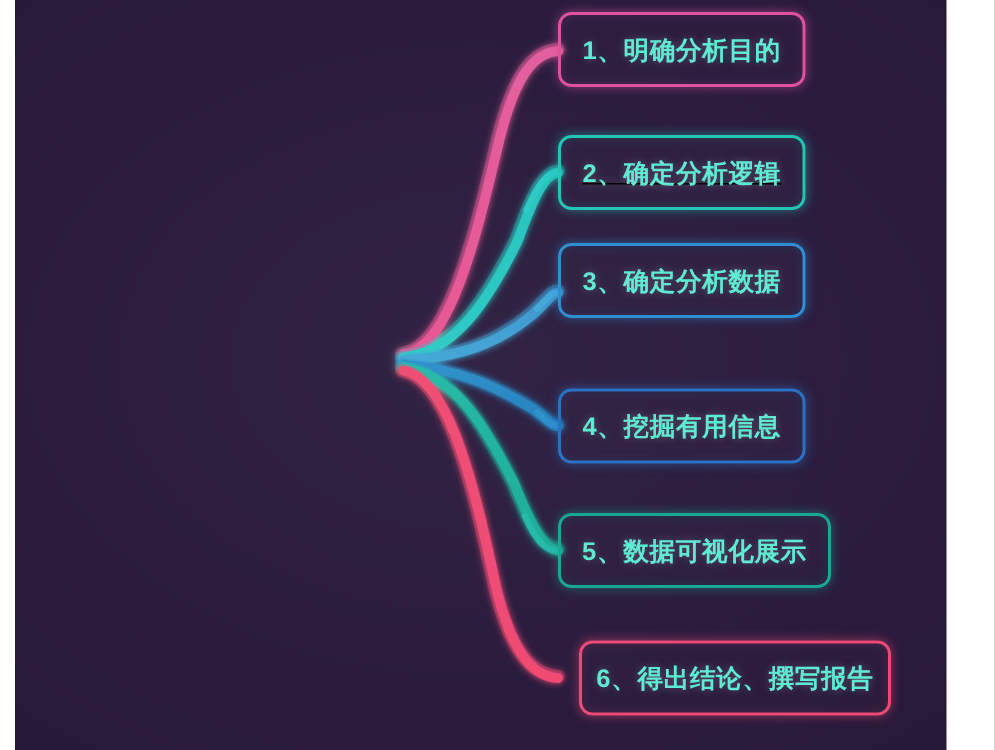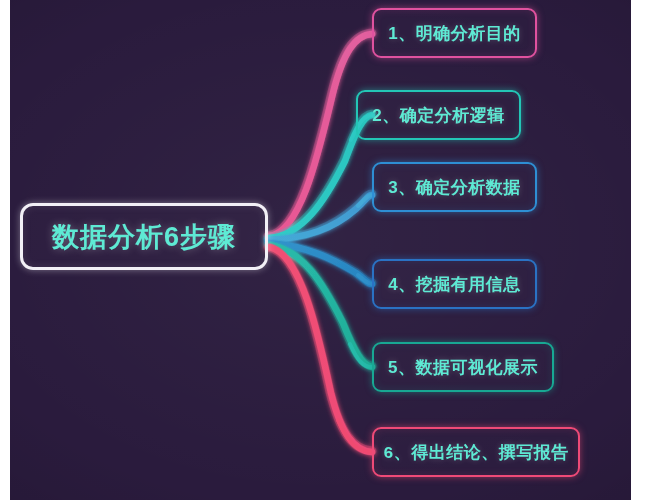--- a/index.html
+++ b/index.html
@@ -178,48 +178,45 @@
 
         <g>
           <path d="M 258 247 C 290 252 307 332 320 392 C 330 432 343 450 362 451" stroke="url(#g6)" stroke-width="9" opacity="0.35"></path>
           <path d="M 259 247 C 291 253 308 333 321 393 C 331 433 344 451 362 452" stroke="url(#g6)" stroke-width="6.5"></path>
           <path d="M 328 420 C 338 443 348 452 362 452" stroke="#f0496f" stroke-width="4"></path>
         </g>
 
       </g>
     </svg>
 
-    <div class="node" id="root-node">
-      <span class="node-label">数据分析6步骤</span>
-    </div>
 
     <div class="node branch" id="branch-1" style="left:362px; top:8px; width:165px; border-color:#e0529f;
                 box-shadow:0 0 7px rgba(224,82,159,0.55), inset 0 0 8px rgba(224,82,159,0.16);">
       <span class="node-label">1、明确分析目的</span>
     </div>
 
-    <div class="node branch" id="branch-2" style="left:346px; top:90px; width:165px; border-color:#23c6b6;
-                box-shadow:0 0 7px rgba(35,198,182,0.55), inset 0 0 8px rgba(35,198,182,0.16);">
+    <div class="node branch" id="branch-2" style="left:362px; top:90px; width:165px; border-color:#23c6b6;
+                box-shadow:0 0 7px rgba(35,198,182,0.55), inset 0 0 8px rgba(35,198,182,0.16);text-decoration:underline;">
       <span class="node-label">2、确定分析逻辑</span>
     </div>
 
     <div class="node branch" id="branch-3" style="left:362px; top:162px; width:165px; border-color:#2e8fd4;
                 box-shadow:0 0 7px rgba(46,143,212,0.55), inset 0 0 8px rgba(46,143,212,0.16);">
       <span class="node-label">3、确定分析数据</span>
     </div>
 
     <div class="node branch" id="branch-4" style="left:362px; top:259px; width:165px; border-color:#2a72c4;
                 box-shadow:0 0 7px rgba(42,114,196,0.55), inset 0 0 8px rgba(42,114,196,0.16);">
       <span class="node-label">4、挖掘有用信息</span>
     </div>
 
     <div class="node branch" id="branch-5" style="left:362px; top:342px; width:182px; border-color:#18a893;
                 box-shadow:0 0 7px rgba(24,168,147,0.55), inset 0 0 8px rgba(24,168,147,0.16);">
       <span class="node-label">5、数据可视化展示</span>
     </div>
 
-    <div class="node branch" id="branch-6" style="left:362px; top:427px; width:208px; border-color:#ef4a77;
-                box-shadow:0 0 7px rgba(239,74,119,0.55), inset 0 0 8px rgba(239,74,119,0.16);font-family:Liberation Mono, monospace;">
+    <div class="node branch" id="branch-6" style="left:376px; top:427px; width:208px; border-color:#ef4a77;
+                box-shadow:0 0 7px rgba(239,74,119,0.55), inset 0 0 8px rgba(239,74,119,0.16);">
       <span class="node-label">6、得出结论、撰写报告</span>
     </div>
 
   </div>
 </div>
 
 </body></html>

